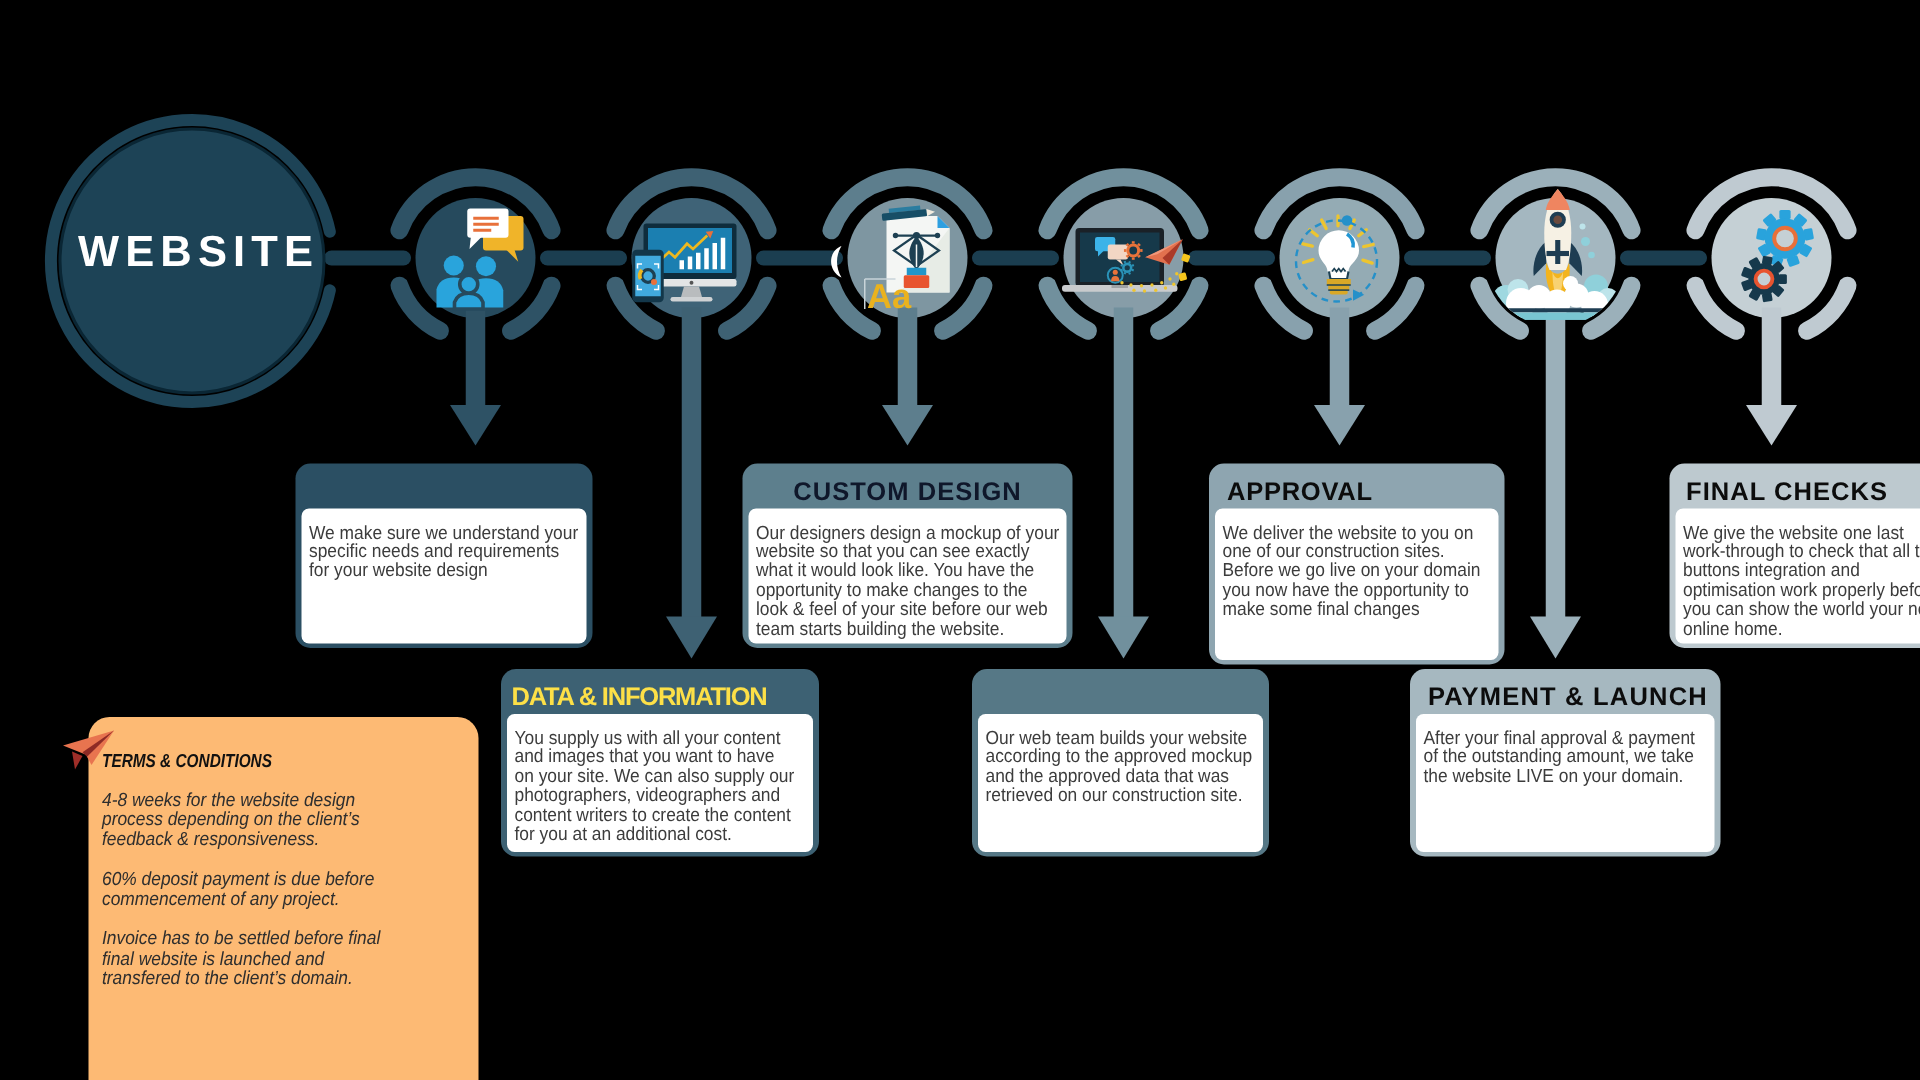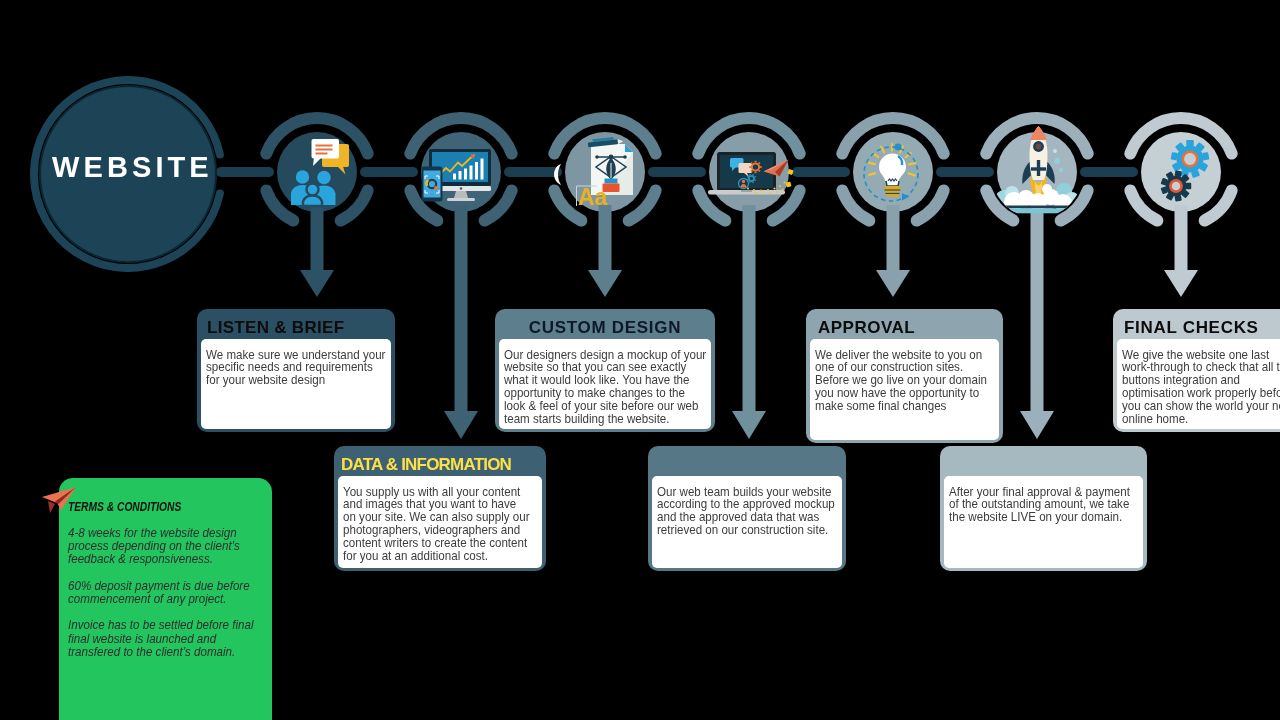--- a/index.html
+++ b/index.html
@@ -274,21 +274,20 @@
         <rect x="1174.92" y="195.56" width="6.5" height="5.5" rx="1" fill="#16394c"></rect>
       </g>
       <g transform="rotate(-230.0 1185.58 194.03)">
         <rect x="1182.33" y="191.28" width="6.5" height="5.5" rx="1" fill="#16394c"></rect>
       </g>
       <circle cx="1176" cy="186" r="10.5" fill="#16394c"></circle>
       <circle cx="1176" cy="186" r="5.6" fill="#c5d0d5" stroke="#e8542f" stroke-width="2.6"></circle>
     </g>
   </svg>
 <div style="position:absolute;left:197px;top:309px;width:198px;height:123px;background:#2b4f63;border-radius:10px;">
-<div style="padding-left:10px;padding-top:9px;font-size:17px;font-weight:bold;letter-spacing:0.3px;color:#0c0c0c;white-space:nowrap;">LISTEN &amp; BRIEF</div>
 <div style="position:absolute;left:4px;right:4px;top:29.5px;bottom:3px;background:#ffffff;border-radius:5px;"></div>
 <div style="position:absolute;left:9px;top:39.5px;width:205px;transform:scaleX(0.92);transform-origin:0 0;font-size:12.6px;line-height:12.9px;color:#3c3c3c;">We make sure we understand your<br>specific needs and requirements<br>for your website design</div>
 </div>
 <div style="position:absolute;left:495px;top:309px;width:220px;height:123px;background:#5d7f8d;border-radius:10px;">
 <div style="text-align:center;padding-top:9px;font-size:17px;font-weight:bold;letter-spacing:0.7px;color:#0f172a;white-space:nowrap;">CUSTOM DESIGN</div>
 <div style="position:absolute;left:4px;right:4px;top:29.5px;bottom:3px;background:#ffffff;border-radius:5px;"></div>
 <div style="position:absolute;left:9px;top:39.5px;width:229px;transform:scaleX(0.92);transform-origin:0 0;font-size:12.6px;line-height:12.9px;color:#3c3c3c;">Our designers design a mockup of your<br>website so that you can see exactly<br>what it would look like. You have the<br>opportunity to make changes to the<br>look &amp; feel of your site before our web<br>team starts building the website.</div>
 </div>
 <div style="position:absolute;left:806px;top:309px;width:197px;height:134px;background:#8ea5b0;border-radius:10px;">
 <div style="padding-left:12px;padding-top:9px;font-size:17px;font-weight:bold;letter-spacing:0.5px;color:#0c0c0c;white-space:nowrap;">APPROVAL</div>
@@ -304,24 +303,25 @@
 <div style="padding-left:7px;padding-top:9px;font-size:17px;font-weight:bold;letter-spacing:-0.8px;color:#fde047;white-space:nowrap;">DATA &amp; INFORMATION</div>
 <div style="position:absolute;left:4px;right:4px;top:29.5px;bottom:3px;background:#ffffff;border-radius:5px;"></div>
 <div style="position:absolute;left:9px;top:39.5px;width:221px;transform:scaleX(0.92);transform-origin:0 0;font-size:12.6px;line-height:12.9px;color:#3c3c3c;">You supply us with all your content<br>and images that you want to have<br>on your site. We can also supply our<br>photographers, videographers and<br>content writers to create the content<br>for you at an additional cost.</div>
 </div>
 <div style="position:absolute;left:648px;top:446px;width:198px;height:125px;background:#567886;border-radius:10px;">
 <div style="padding-left:12px;padding-top:9px;font-size:17px;font-weight:bold;letter-spacing:0.8px;color:#0c0c0c;white-space:nowrap;margin-top:24px;">CONSTRUCTION</div>
 <div style="position:absolute;left:4px;right:4px;top:29.5px;bottom:3px;background:#ffffff;border-radius:5px;"></div>
 <div style="position:absolute;left:9px;top:39.5px;width:205px;transform:scaleX(0.92);transform-origin:0 0;font-size:12.6px;line-height:12.9px;color:#3c3c3c;">Our web team builds your website<br>according to the approved mockup<br>and the approved data that was<br>retrieved on our construction site.</div>
 </div>
 <div style="position:absolute;left:940px;top:446px;width:207px;height:125px;background:#a6b8c0;border-radius:10px;">
+<div style="padding-left:12px;padding-top:9px;font-size:17px;font-weight:bold;letter-spacing:0.8px;color:#0c0c0c;white-space:nowrap;">PAYMENT &amp; LAUNCH</div>
 <div style="position:absolute;left:4px;right:4px;top:29.5px;bottom:3px;background:#ffffff;border-radius:5px;"></div>
 <div style="position:absolute;left:9px;top:39.5px;width:215px;transform:scaleX(0.92);transform-origin:0 0;font-size:12.6px;line-height:12.9px;color:#3c3c3c;">After your final approval &amp; payment<br>of the outstanding amount, we take<br>the website LIVE on your domain.</div>
 </div>
-<div style="position:absolute;left:59px;top:478px;width:213px;height:242px;background:#22c55e;border-radius:14px 14px 0 0;">
+<div style="position:absolute;left:59px;top:478px;width:260px;height:242px;background:#fdba74;border-radius:14px 14px 0 0;">
 <div style="position:absolute;left:9px;top:22px;width:140px;transform:scaleX(0.82);transform-origin:0 0;font-size:12.5px;font-weight:bold;font-style:italic;color:#111;white-space:nowrap;">TERMS &amp; CONDITIONS</div>
 <div style="position:absolute;left:9px;top:49px;width:240px;transform:scaleX(0.92);transform-origin:0 0;font-size:12.6px;font-style:italic;line-height:13.2px;color:#2e2e2e;">4-8 weeks for the website design<br>process depending on the client’s<br>feedback &amp; responsiveness.<br><br>60% deposit payment is due before<br>commencement of any project.<br><br>Invoice has to be settled before final<br>final website is launched and<br>transfered to the client’s domain.</div>
 </div>
 <svg width="60" height="44" viewBox="0 0 60 44" style="position:absolute;left:34px;top:480px;">
 <polygon points="42,7 8,17 23,23" fill="#e8744f"></polygon>
 <polygon points="42,7 21,21.5 25,25.5" fill="#8e2a25"></polygon>
 <polygon points="42,7 24,24.5 27,30" fill="#e8744f"></polygon>
 <polygon points="14,21 21,24 16,33" fill="#a02e28"></polygon>
 </svg>
 </body></html>

